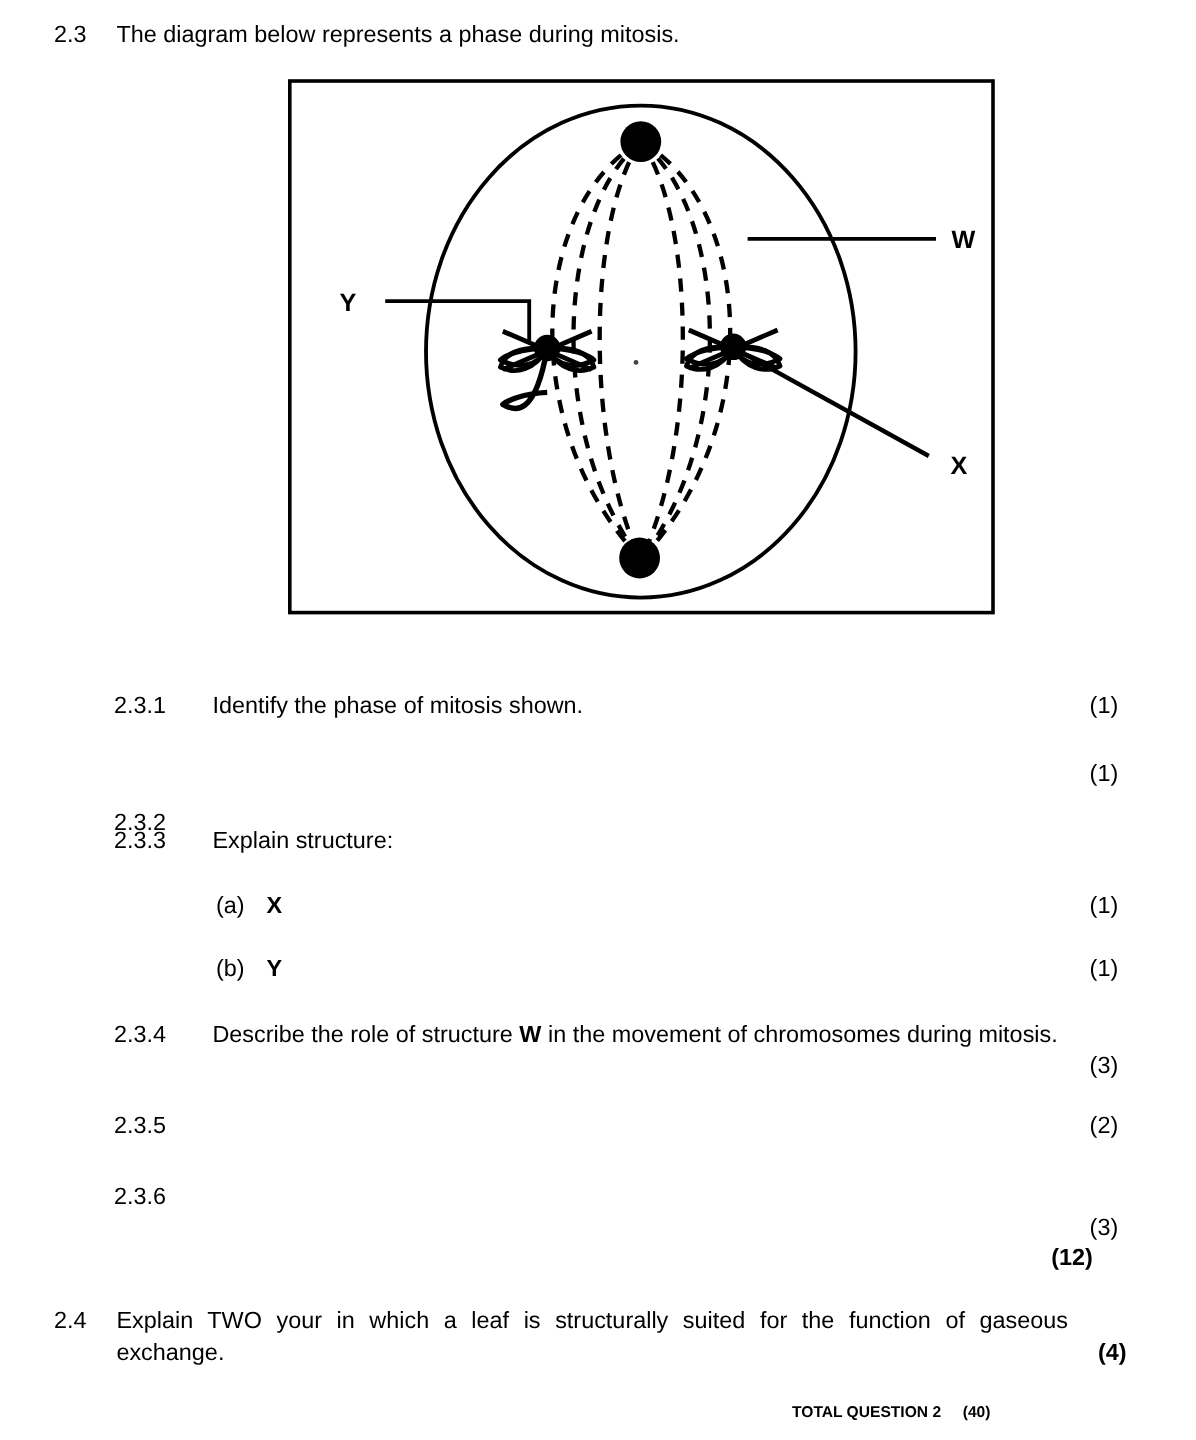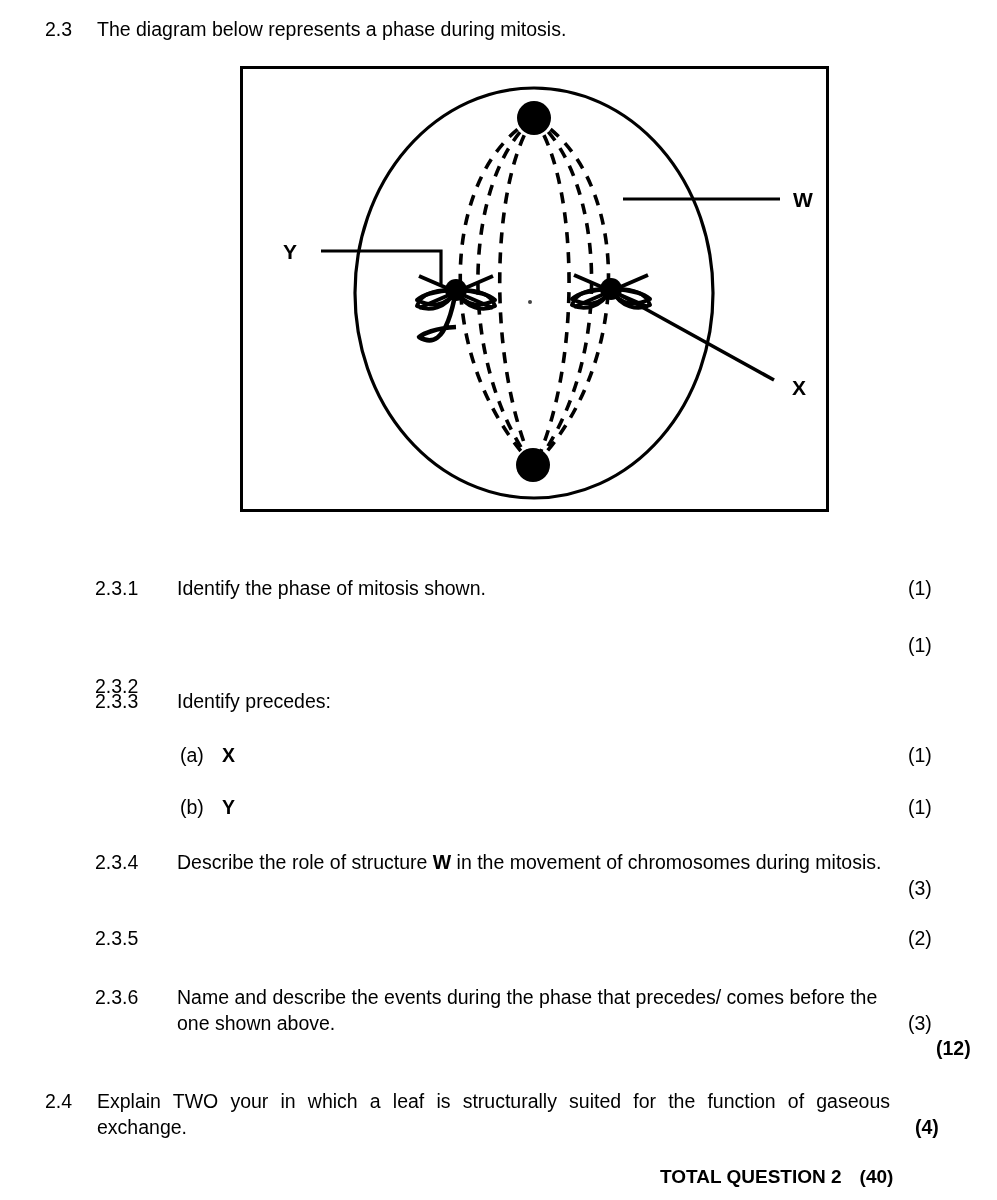--- a/index.html
+++ b/index.html
@@ -102,32 +102,32 @@
   #marks-2-3-4 { left: 908px; top: 875px; }
 
   #row-2-3-5 { left: 95px; top: 925px; gap: 30px; }
   #row-2-3-5 .q-num { width: 82px; }
   #marks-2-3-5 { left: 908px; top: 925px; }
 
   #row-2-3-6 { left: 95px; top: 984px; width: 800px; }
   #row-2-3-6 .q-num { width: 82px; }
   #row-2-3-6 .q-text { width: 715px; }
   #marks-2-3-6 { left: 908px; top: 1010px; }
-  #marks-2-3-total { left: 936px; top: 1035px; }
+  #marks-2-3-total { left: 876px; top: 1035px; }
 
   #row-2-4 { left: 45px; top: 1088px; width: 850px; }
   #row-2-4 .q-num { width: 52px; }
   #row-2-4 .q-text { width: 793px; }
   #marks-2-4 { left: 915px; top: 1114px; }
 
   #total-line {
     position: absolute;
     left: 660px;
     top: 1164px;
-    font-size: 19px;
+    font-size: 13px;
     font-weight: bold;
     line-height: 26px;
     white-space: nowrap;
   }
   #total-line .total-marks { margin-left: 18px; }
 </style>
 </head>
 <body>
 
 <div class="q-row" id="row-2-3">
@@ -199,21 +199,21 @@
 </div>
 <div class="q-marks" id="marks-2-3-1">(1)</div>
 
 <div class="q-row" id="row-2-3-2">
   <span class="q-num">2.3.2</span>
 </div>
 <div class="q-marks" id="marks-2-3-2">(1)</div>
 
 <div class="q-row" id="row-2-3-3">
   <span class="q-num">2.3.3</span>
-  <span class="q-text">Identify precedes:</span>
+  <span class="q-text">Explain structure:</span>
 </div>
 
 <div class="q-row" id="row-2-3-3a">
   <span class="q-num">(a)</span>
   <span class="q-text bold">X</span>
 </div>
 <div class="q-marks" id="marks-2-3-3a">(1)</div>
 
 <div class="q-row" id="row-2-3-3b">
   <span class="q-num">(b)</span>
@@ -227,21 +227,20 @@
 </div>
 <div class="q-marks" id="marks-2-3-4">(3)</div>
 
 <div class="q-row" id="row-2-3-5">
   <span class="q-num">2.3.5</span>
 </div>
 <div class="q-marks" id="marks-2-3-5">(2)</div>
 
 <div class="q-row" id="row-2-3-6">
   <span class="q-num">2.3.6</span>
-  <span class="q-text">Name and describe the events during the phase that precedes/ comes before the one shown above.</span>
 </div>
 <div class="q-marks" id="marks-2-3-6">(3)</div>
 <div class="q-marks bold" id="marks-2-3-total">(12)</div>
 
 <div class="q-row" id="row-2-4">
   <span class="q-num">2.4</span>
   <span class="q-text justify">Explain TWO your in which a leaf is structurally suited for the function of gaseous exchange.</span>
 </div>
 <div class="q-marks bold" id="marks-2-4">(4)</div>
 

